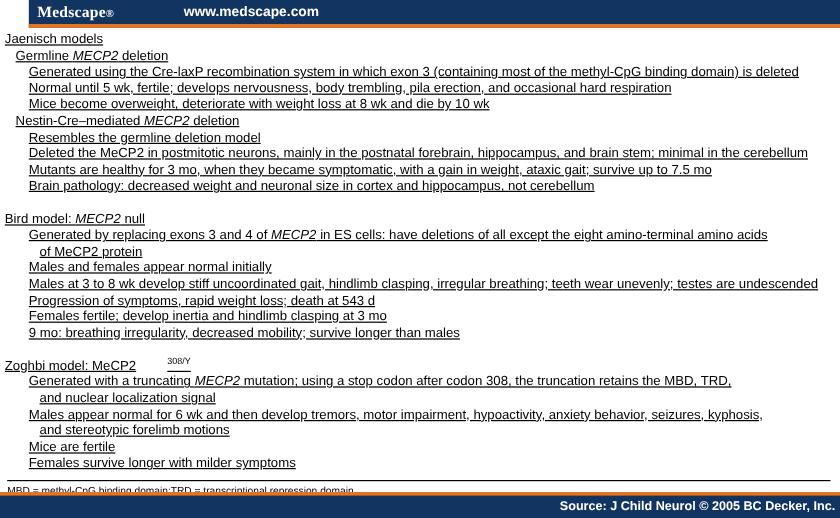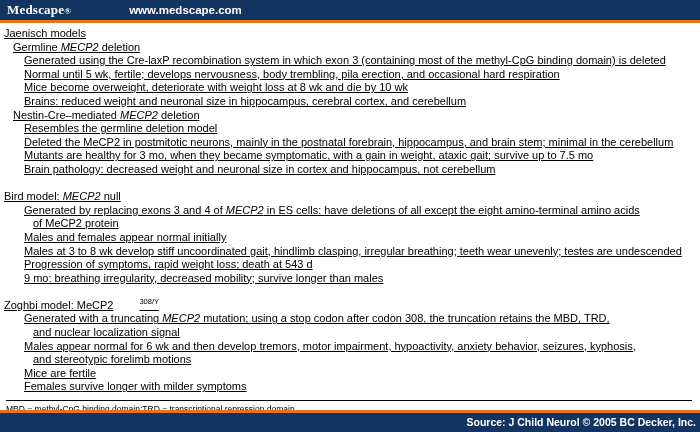--- a/index.html
+++ b/index.html
@@ -20,20 +20,21 @@
   }
 
   
   .header-bar {
     position: relative;
     height: 20px;
     background: #123461;
     border-bottom: 3px solid #e8731a;
     display: flex;
     align-items: center;
+    margin-left: 24px;
   }
   .brand-logo {
     font-family: "Liberation Serif", serif;
     color: #ffffff;
     font-size: 13px;
     font-weight: 700;
     letter-spacing: 0.2px;
     padding-left: 7px;
     white-space: nowrap;
     line-height: 20px;
@@ -121,21 +122,20 @@
   <div class="content">
 
     <div class="line lvl-0">Jaenisch models</div>
 
     <div class="line lvl-1">
       <span>Germline </span><span class="it">MECP2</span><span> deletion</span>
     </div>
     <div class="line lvl-2">Generated using the Cre-laxP recombination system in which exon 3 (containing most of the methyl-CpG binding domain) is deleted</div>
     <div class="line lvl-2">Normal until 5 wk, fertile; develops nervousness, body trembling, pila erection, and occasional hard respiration</div>
     <div class="line lvl-2">Mice become overweight, deteriorate with weight loss at 8 wk and die by 10 wk</div>
-    <div class="line lvl-2">Brains: reduced weight and neuronal size in hippocampus, cerebral cortex, and cerebellum</div>
 
     <div class="line lvl-1">
       <span>Nestin-Cre–mediated </span><span class="it">MECP2</span><span> deletion</span>
     </div>
     <div class="line lvl-2">Resembles the germline deletion model</div>
     <div class="line lvl-2">Deleted the MeCP2 in postmitotic neurons, mainly in the postnatal forebrain, hippocampus, and brain stem; minimal in the cerebellum</div>
     <div class="line lvl-2">Mutants are healthy for 3 mo, when they became symptomatic, with a gain in weight, ataxic gait; survive up to 7.5 mo</div>
     <div class="line lvl-2">Brain pathology: decreased weight and neuronal size in cortex and hippocampus, not cerebellum</div>
 
     <div class="spacer"></div>
@@ -143,20 +143,21 @@
     <div class="line lvl-0">
       <span>Bird model: </span><span class="it">MECP2</span><span> null</span>
     </div>
     <div class="line lvl-2">
       <span>Generated by replacing exons 3 and 4 of </span><span class="it">MECP2</span><span> in ES cells: have deletions of all except the eight amino-terminal amino acids</span>
     </div>
     <div class="line lvl-2c">of MeCP2 protein</div>
     <div class="line lvl-2">Males and females appear normal initially</div>
     <div class="line lvl-2">Males at 3 to 8 wk develop stiff uncoordinated gait, hindlimb clasping, irregular breathing; teeth wear unevenly; testes are undescended</div>
     <div class="line lvl-2">Progression of symptoms, rapid weight loss; death at 543 d</div>
+    <div class="line lvl-2">Females fertile; develop inertia and hindlimb clasping at 3 mo</div>
     <div class="line lvl-2">9 mo: breathing irregularity, decreased mobility; survive longer than males</div>
 
     <div class="spacer"></div>
 
     <div class="line lvl-0">
       <span>Zoghbi model: MeCP2</span><span class="sup">308/Y</span>
     </div>
     <div class="line lvl-2">
       <span>Generated with a truncating </span><span class="it">MECP2</span><span> mutation; using a stop codon after codon 308, the truncation retains the MBD, TRD,</span>
     </div>

